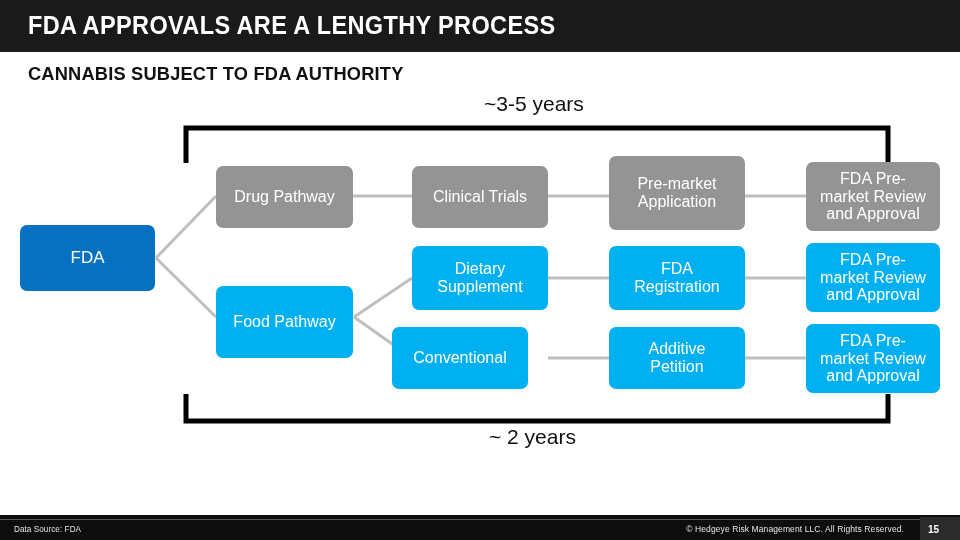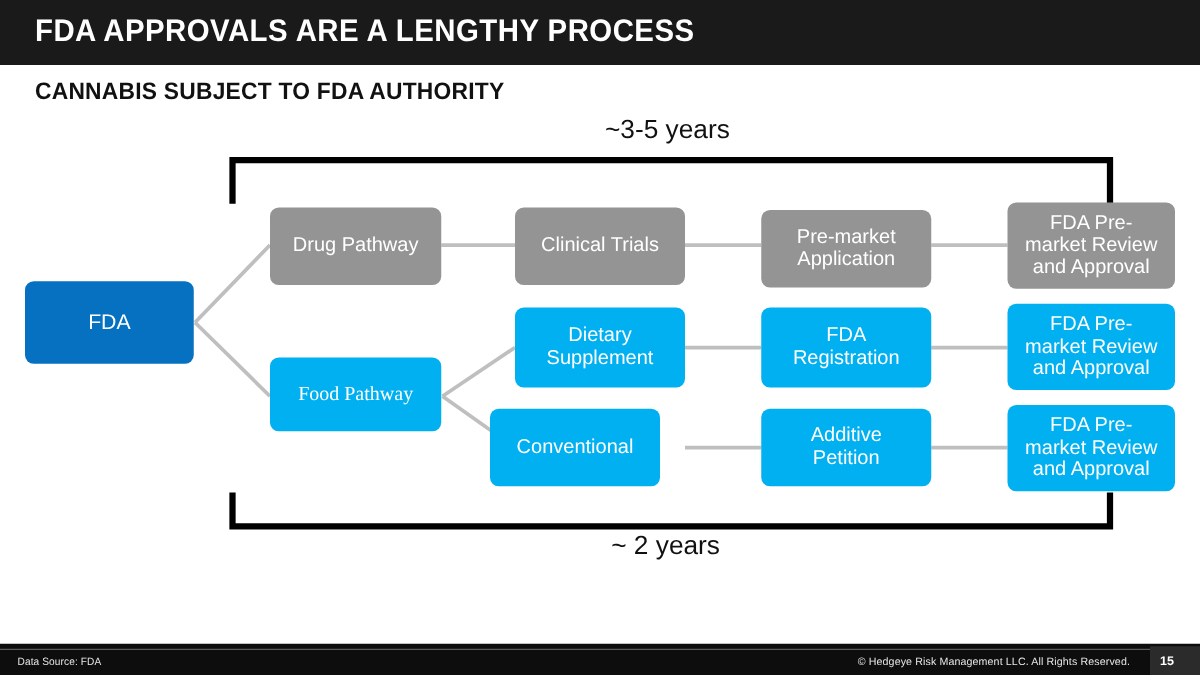--- a/index.html
+++ b/index.html
@@ -67,25 +67,25 @@
     line-height: 1.12;
     font-family: "Liberation Sans", sans-serif;
     font-weight: normal;
     box-sizing: border-box;
     padding: 2px 6px;
     z-index: 4;
   }
   .node span { display: block; }
   .node-fda      { left: 20px;  top: 225px; width: 135px; height: 66px; background: #0671c0; font-size: 17px; }
   .node-drug     { left: 216px; top: 166px; width: 137px; height: 62px; background: #949494; }
-  .node-food     { left: 216px; top: 286px; width: 137px; height: 59px; background: #00b0f0; font-family: Liberation Serif, serif; }
+  .node-food     { left: 216px; top: 286px; width: 137px; height: 72px; background: #00b0f0; }
   .node-clinical { left: 412px; top: 166px; width: 136px; height: 62px; background: #949494; }
   .node-dietary  { left: 412px; top: 246px; width: 136px; height: 64px; background: #00b0f0; align-items: center; }
   .node-conv     { left: 392px; top: 327px; width: 136px; height: 62px; background: #00b0f0; }
-  .node-premkt   { left: 609px; top: 168px; width: 136px; height: 62px; background: #949494; }
+  .node-premkt   { left: 609px; top: 156px; width: 136px; height: 74px; background: #949494; }
   .node-reg      { left: 609px; top: 246px; width: 136px; height: 64px; background: #00b0f0; }
   .node-additive { left: 609px; top: 327px; width: 136px; height: 62px; background: #00b0f0; }
   .node-appr1    { left: 806px; top: 162px; width: 134px; height: 69px; background: #949494; }
   .node-appr2    { left: 806px; top: 243px; width: 134px; height: 69px; background: #00b0f0; }
   .node-appr3    { left: 806px; top: 324px; width: 134px; height: 69px; background: #00b0f0; }
 
   
   .connectors {
     position: absolute;
     left: 0; top: 0;

